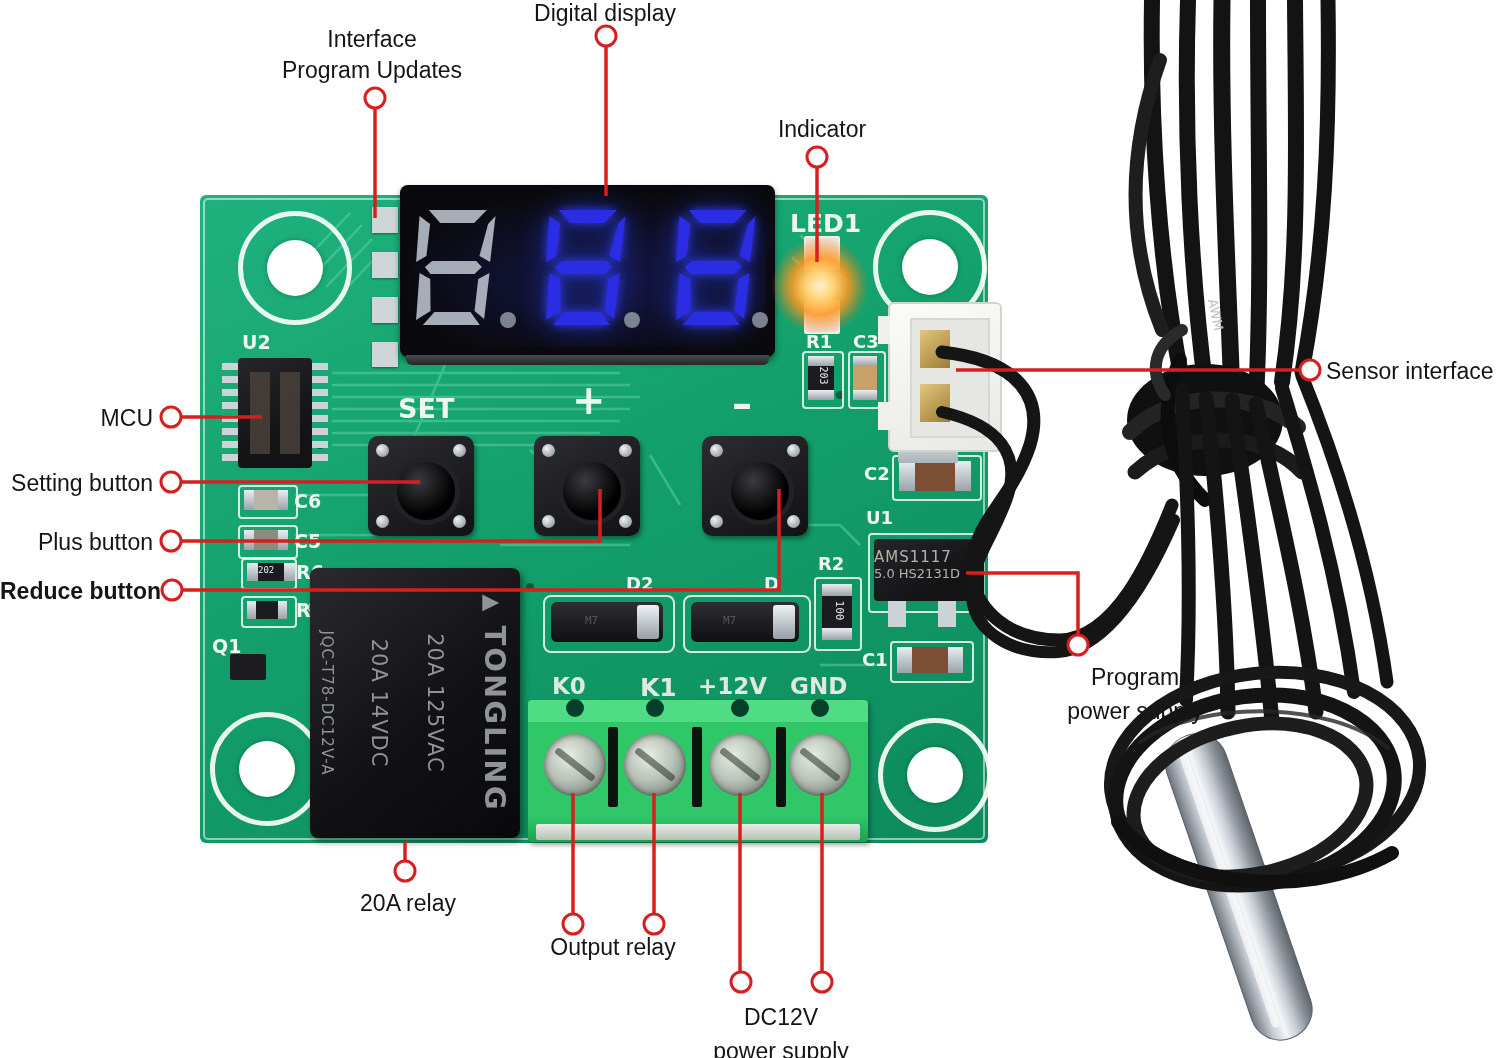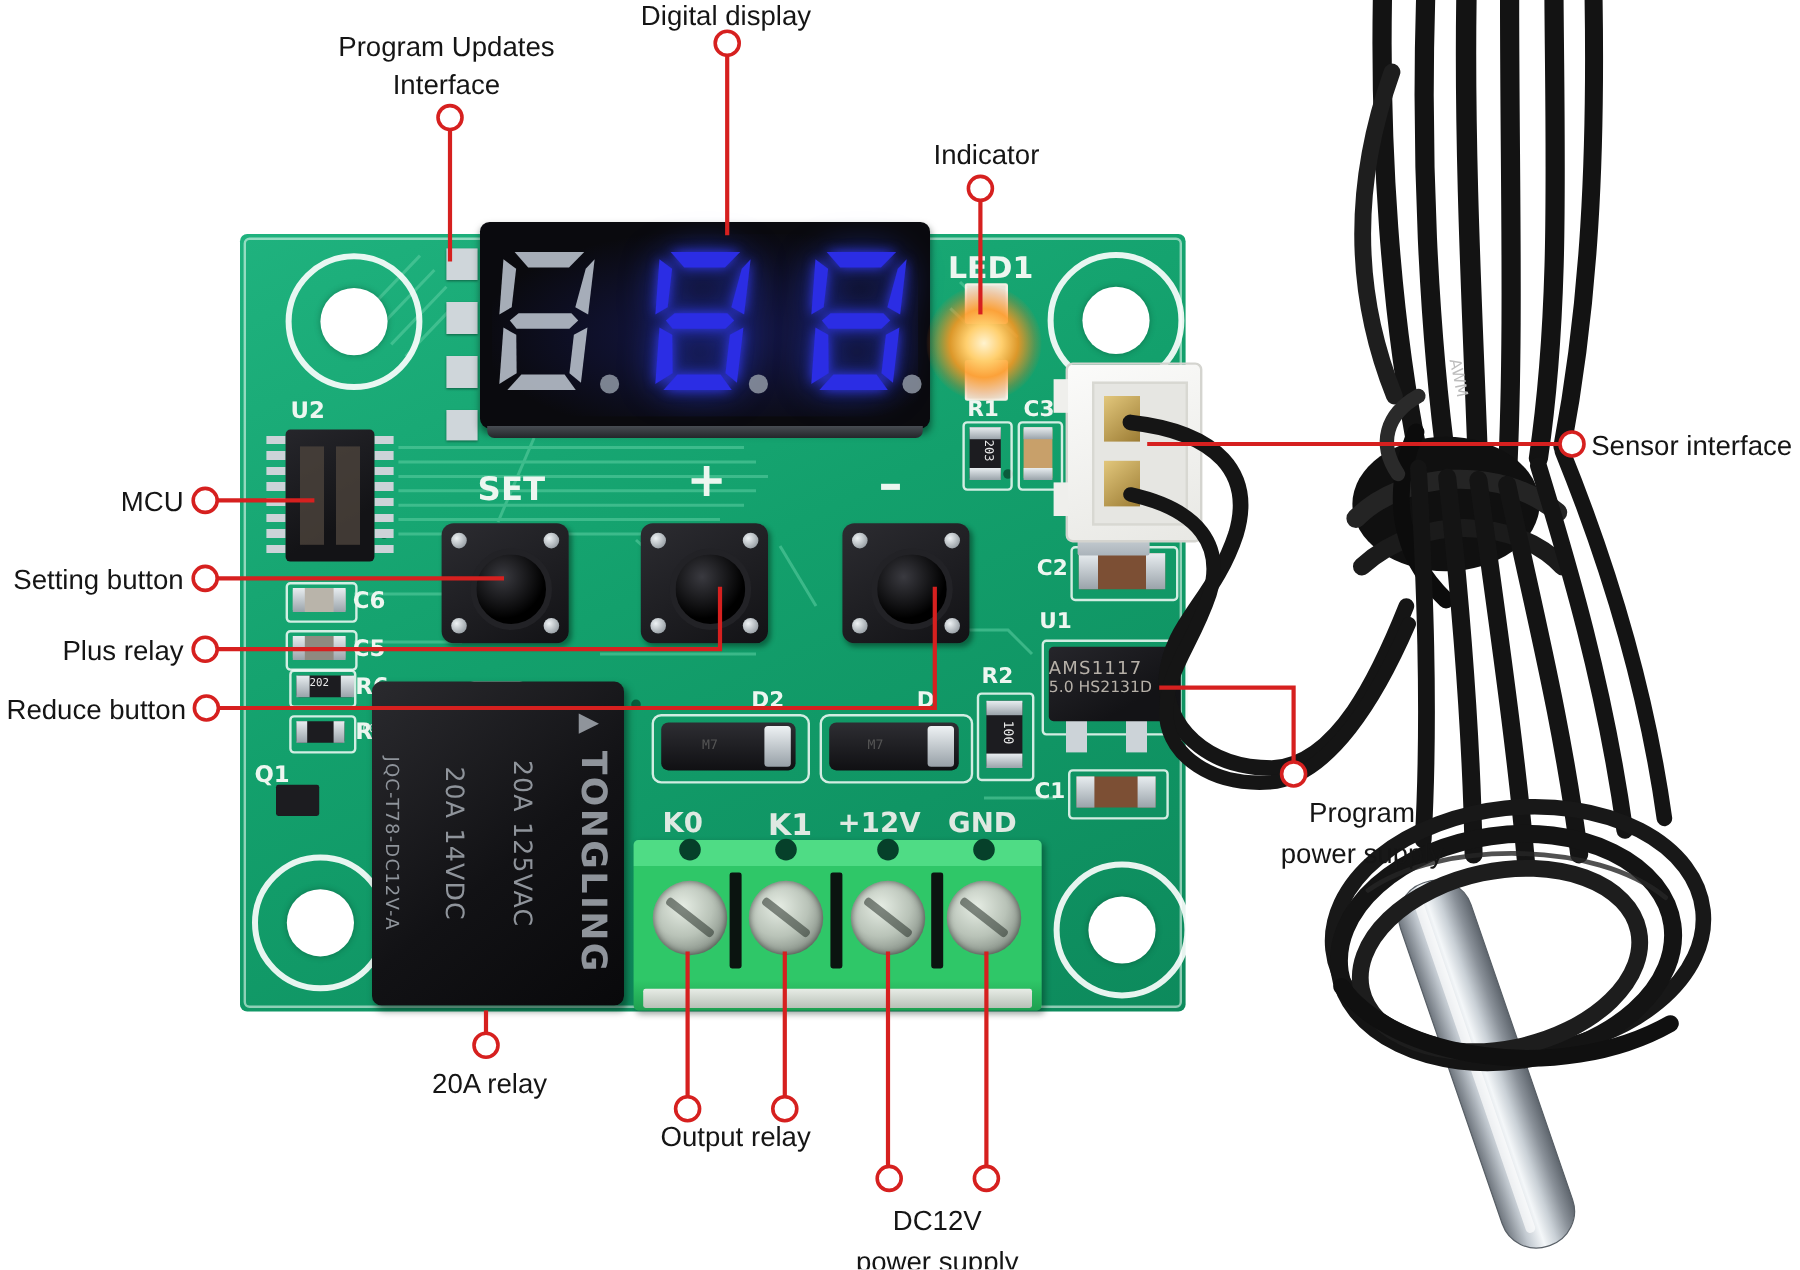--- a/index.html
+++ b/index.html
@@ -419,30 +419,30 @@
       <circle cx="1078" cy="645" r="10"></circle>
       <circle cx="405" cy="871" r="10"></circle>
       <circle cx="573" cy="924" r="10"></circle>
       <circle cx="654" cy="924" r="10"></circle>
       <circle cx="741" cy="982" r="10"></circle>
       <circle cx="822" cy="982" r="10"></circle>
     </g>
   </svg>
 
   <div class="lbl center" style="left:232px;top:24px;width:280px;">
+    <div>Interface</div>
     <div>Program Updates</div>
-    <div>Interface</div>
   </div>
   <div class="lbl center" style="left:505px;top:-2px;width:200px;">Digital display</div>
   <div class="lbl center" style="left:742px;top:114px;width:160px;">Indicator</div>
   <div class="lbl" style="left:1326px;top:356px;">Sensor interface</div>
   <div class="lbl right" style="left:23px;top:403px;width:130px;">MCU</div>
   <div class="lbl right" style="left:0px;top:468px;width:153px;">Setting button</div>
-  <div class="lbl right" style="left:0px;top:527px;width:153px;">Plus relay</div>
-  <div class="lbl right" style="left:0px;top:576px;width:155px;">Reduce button</div>
+  <div class="lbl right" style="left:0px;top:527px;width:153px;">Plus button</div>
+  <div class="lbl right" style="left:0px;top:576px;width:155px;font-weight:bold;">Reduce button</div>
   <div class="lbl center" style="left:1035px;top:660px;width:200px;line-height:34px;">
     <div>Program</div>
     <div>power supply</div>
   </div>
   <div class="lbl center" style="left:328px;top:888px;width:160px;">20A relay</div>
   <div class="lbl center" style="left:523px;top:932px;width:180px;">Output relay</div>
   <div class="lbl center" style="left:681px;top:1000px;width:200px;line-height:34px;">
     <div>DC12V</div>
     <div>power supply</div>
   </div>

